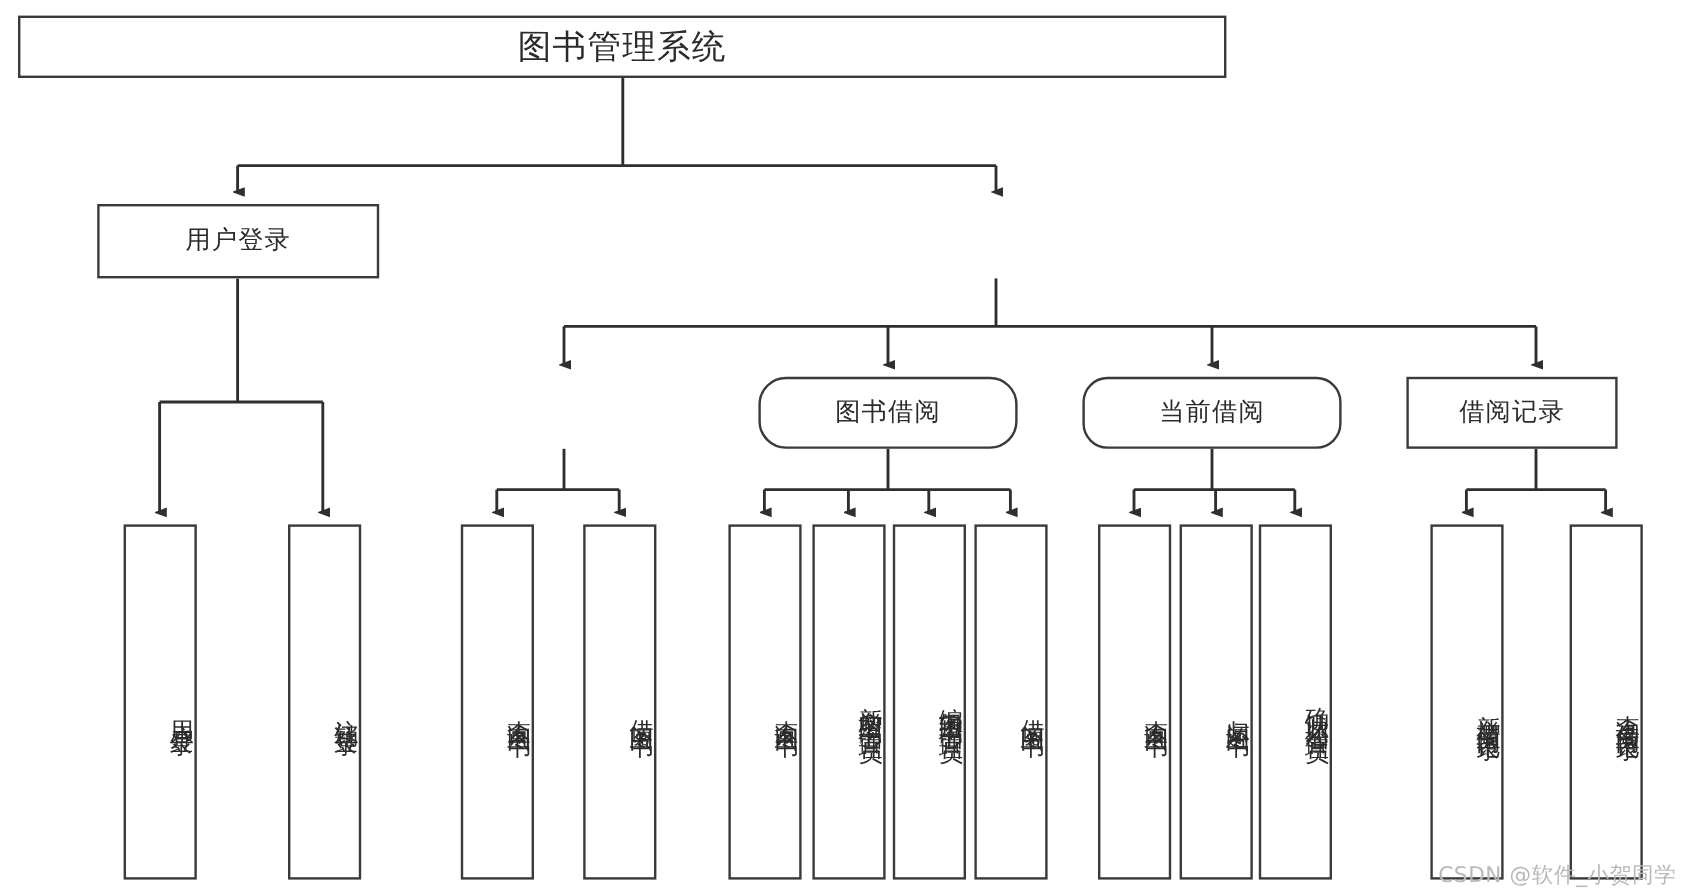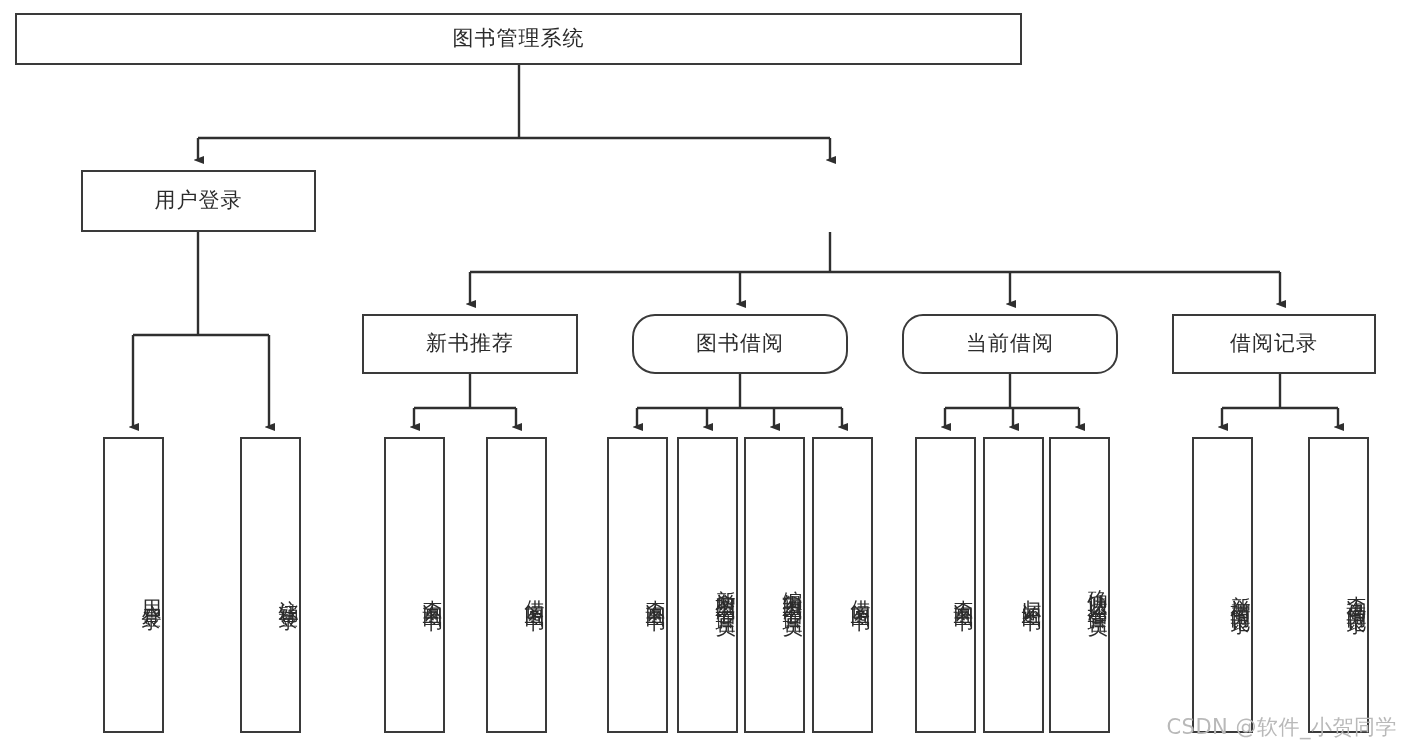--- a/index.html
+++ b/index.html
@@ -35,40 +35,40 @@
     justify-content: center;
     color: #2b2b2b;
   }
   .node-h {
     font-size: 21px;
     letter-spacing: 1px;
     line-height: 1.2;
     white-space: nowrap;
   }
   .node-root {
-    font-size: 21px;
+    font-size: 28px;
     letter-spacing: 1px;
   }
   .node-v {
     writing-mode: vertical-rl;
     text-orientation: upright;
     font-size: 20px;
     letter-spacing: 4px;
     line-height: 1;
     align-items: flex-start;
     justify-content: center;
     padding-top: 14px;
     white-space: nowrap;
     overflow: hidden;
   }
   .watermark {
     position: absolute;
     right: 8px;
     bottom: 6px;
-    font-size: 21px;
+    font-size: 18px;
     color: #b9b9b9;
     letter-spacing: 0.5px;
     white-space: nowrap;
     user-select: none;
   }
 </style>
 </head>
 <body>
 
 <div id="diagram-root">
@@ -121,27 +121,26 @@
       <path d="M1222,408 L1222,427" marker-end="url(#arrow)"></path>
       <path d="M1338,408 L1338,427" marker-end="url(#arrow)"></path>
     </g>
   </svg>
 
   <div class="node node-h node-root" style="left:15px; top:13px; width:1007px; height:52px;">图书管理系统</div>
 
   <div class="node node-h" style="left:81px; top:170px; width:235px; height:62px;">用户登录</div>
 
 
-  <div class="node node-h" style="left:362px; top:314px; width:216px; height:60px;">新书推荐</div>
 
   <div class="node node-h" style="left:632px; top:314px; width:216px; height:60px;border-radius:23px;">图书借阅</div>
 
   <div class="node node-h" style="left:902px; top:314px; width:216px; height:60px;border-radius:21px;">当前借阅</div>
 
-  <div class="node node-h" style="left:1172px; top:314px; width:204px; height:60px;">借阅记录</div>
+  <div class="node node-h" style="left:1172px; top:314px; width:176px; height:60px;">借阅记录</div>
 
   <div class="node node-v" style="left:103px; top:437px; width:61px; height:296px;">用户登录</div>
 
   <div class="node node-v" style="left:240px; top:437px; width:61px; height:296px;">注销登录</div>
 
   <div class="node node-v" style="left:384px; top:437px; width:61px; height:296px;">查询图书</div>
 
   <div class="node node-v" style="left:486px; top:437px; width:61px; height:296px;">借阅图书</div>
 
   <div class="node node-v" style="left:607px; top:437px; width:61px; height:296px;">查询图书</div>

